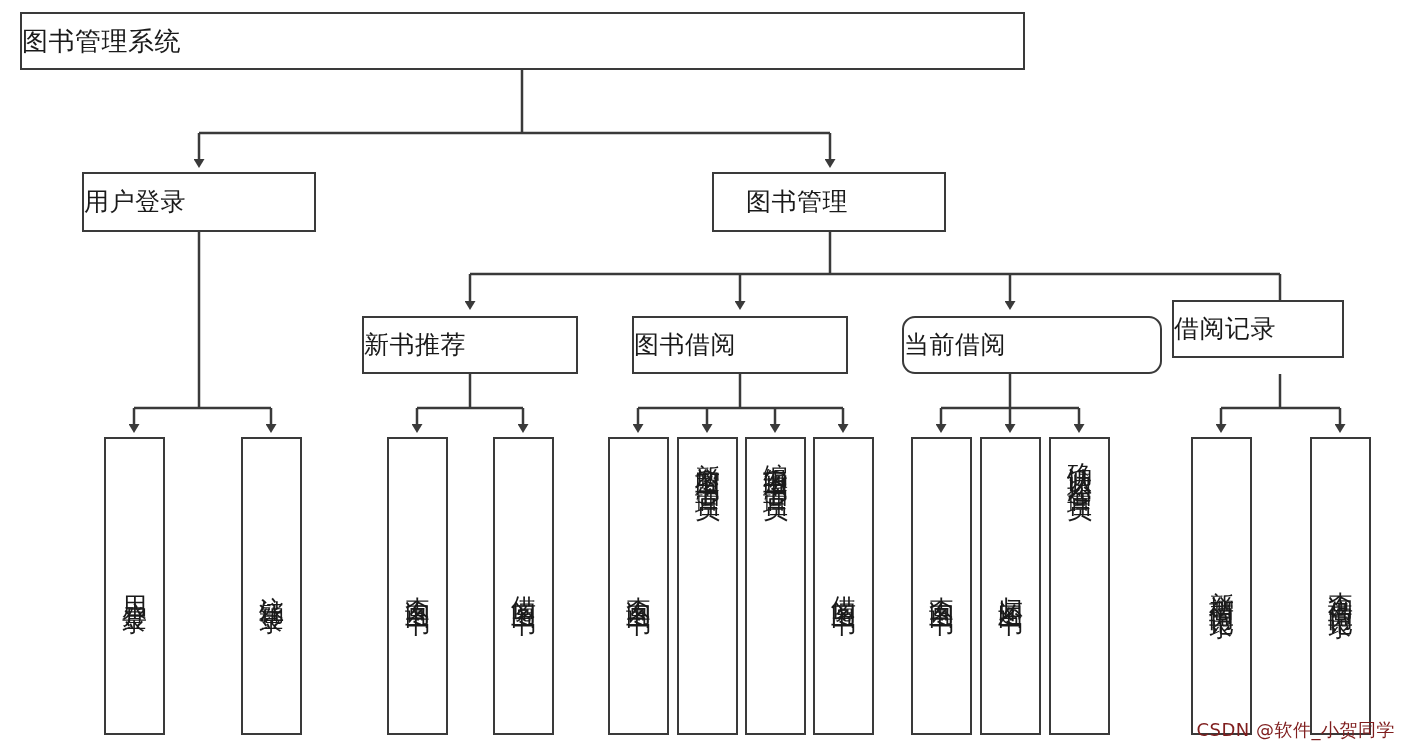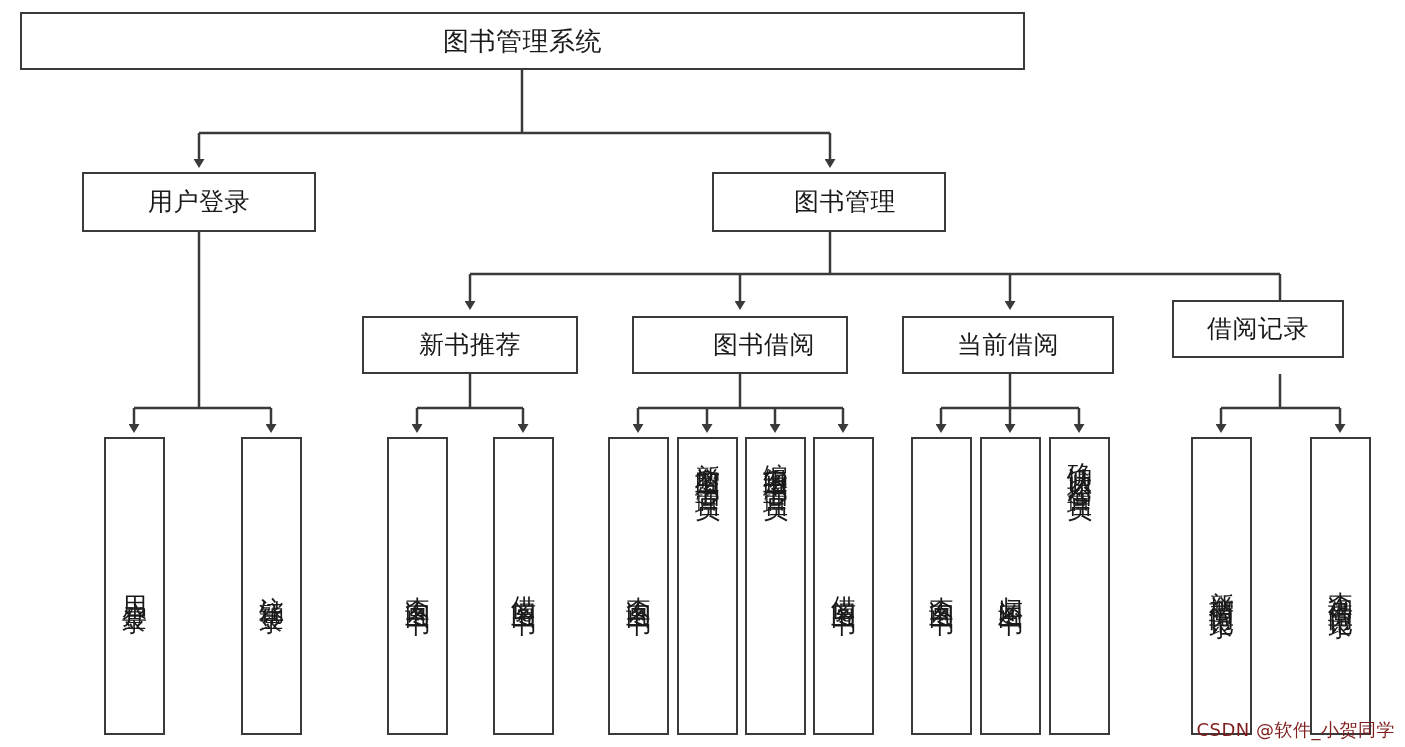--- a/index.html
+++ b/index.html
@@ -24,21 +24,21 @@
     width: 1405px;
     height: 747px;
   }
   .node {
     position: absolute;
     box-sizing: border-box;
     border: 2.5px solid #3a3a3a;
     background: #ffffff;
     display: flex;
     align-items: center;
-    justify-content: center;
+    justify-content: flex-start;
     color: #1a1a1a;
     z-index: 2;
   }
   .node .label {
     display: block;
     text-align: center;
     line-height: 1.18;
     white-space: nowrap;
   }
   
@@ -141,24 +141,24 @@
   <div class="node h" style="left:82px; top:172px; width:234px; height:60px;">
     <span class="label">用户登录</span>
   </div>
   <div class="node h" style="left:712px; top:172px; width:234px; height:60px;padding-left:32px;">
     <span class="label">图书管理</span>
   </div>
 
   <div class="node h" style="left:362px; top:316px; width:216px; height:58px;">
     <span class="label">新书推荐</span>
   </div>
-  <div class="node h" style="left:632px; top:316px; width:216px; height:58px;padding-left:48px;">
+  <div class="node h" style="left:632px; top:316px; width:216px; height:58px;">
     <span class="label">图书借阅</span>
   </div>
-  <div class="node h" style="left:902px; top:316px; width:212px; height:58px;">
+  <div class="node h" style="left:902px; top:316px; width:260px; height:58px;border-radius:13px;">
     <span class="label">当前借阅</span>
   </div>
   <div class="node h" style="left:1172px; top:300px; width:172px; height:58px;">
     <span class="label">借阅记录</span>
   </div>
 
   <div class="node v mid" style="left:104px; top:437px; width:61px; height:298px;">
     <span class="label">用户登录</span>
   </div>
   <div class="node v mid" style="left:241px; top:437px; width:61px; height:298px;">

